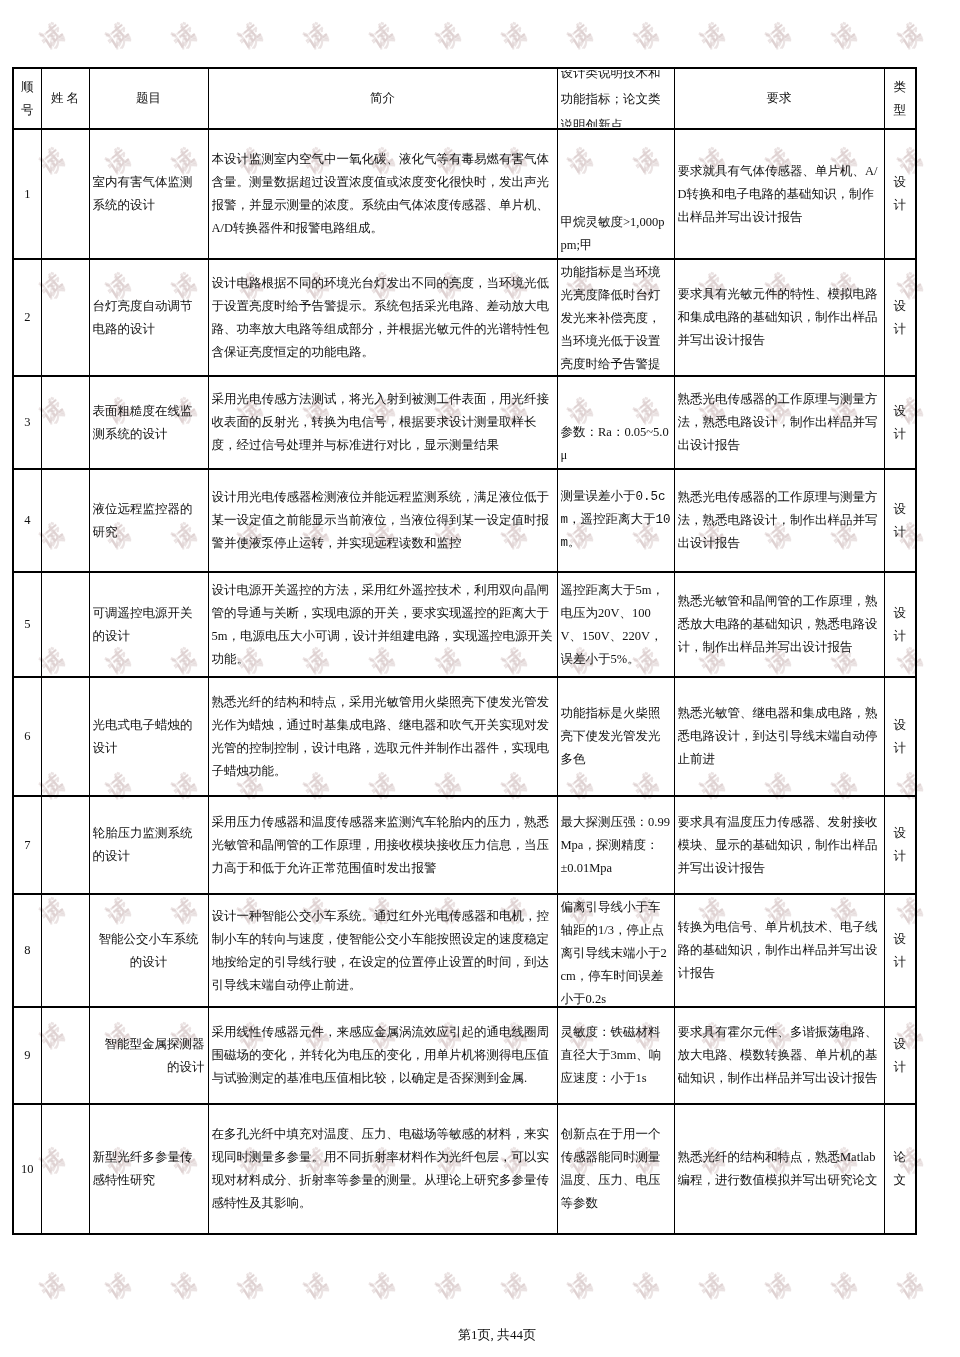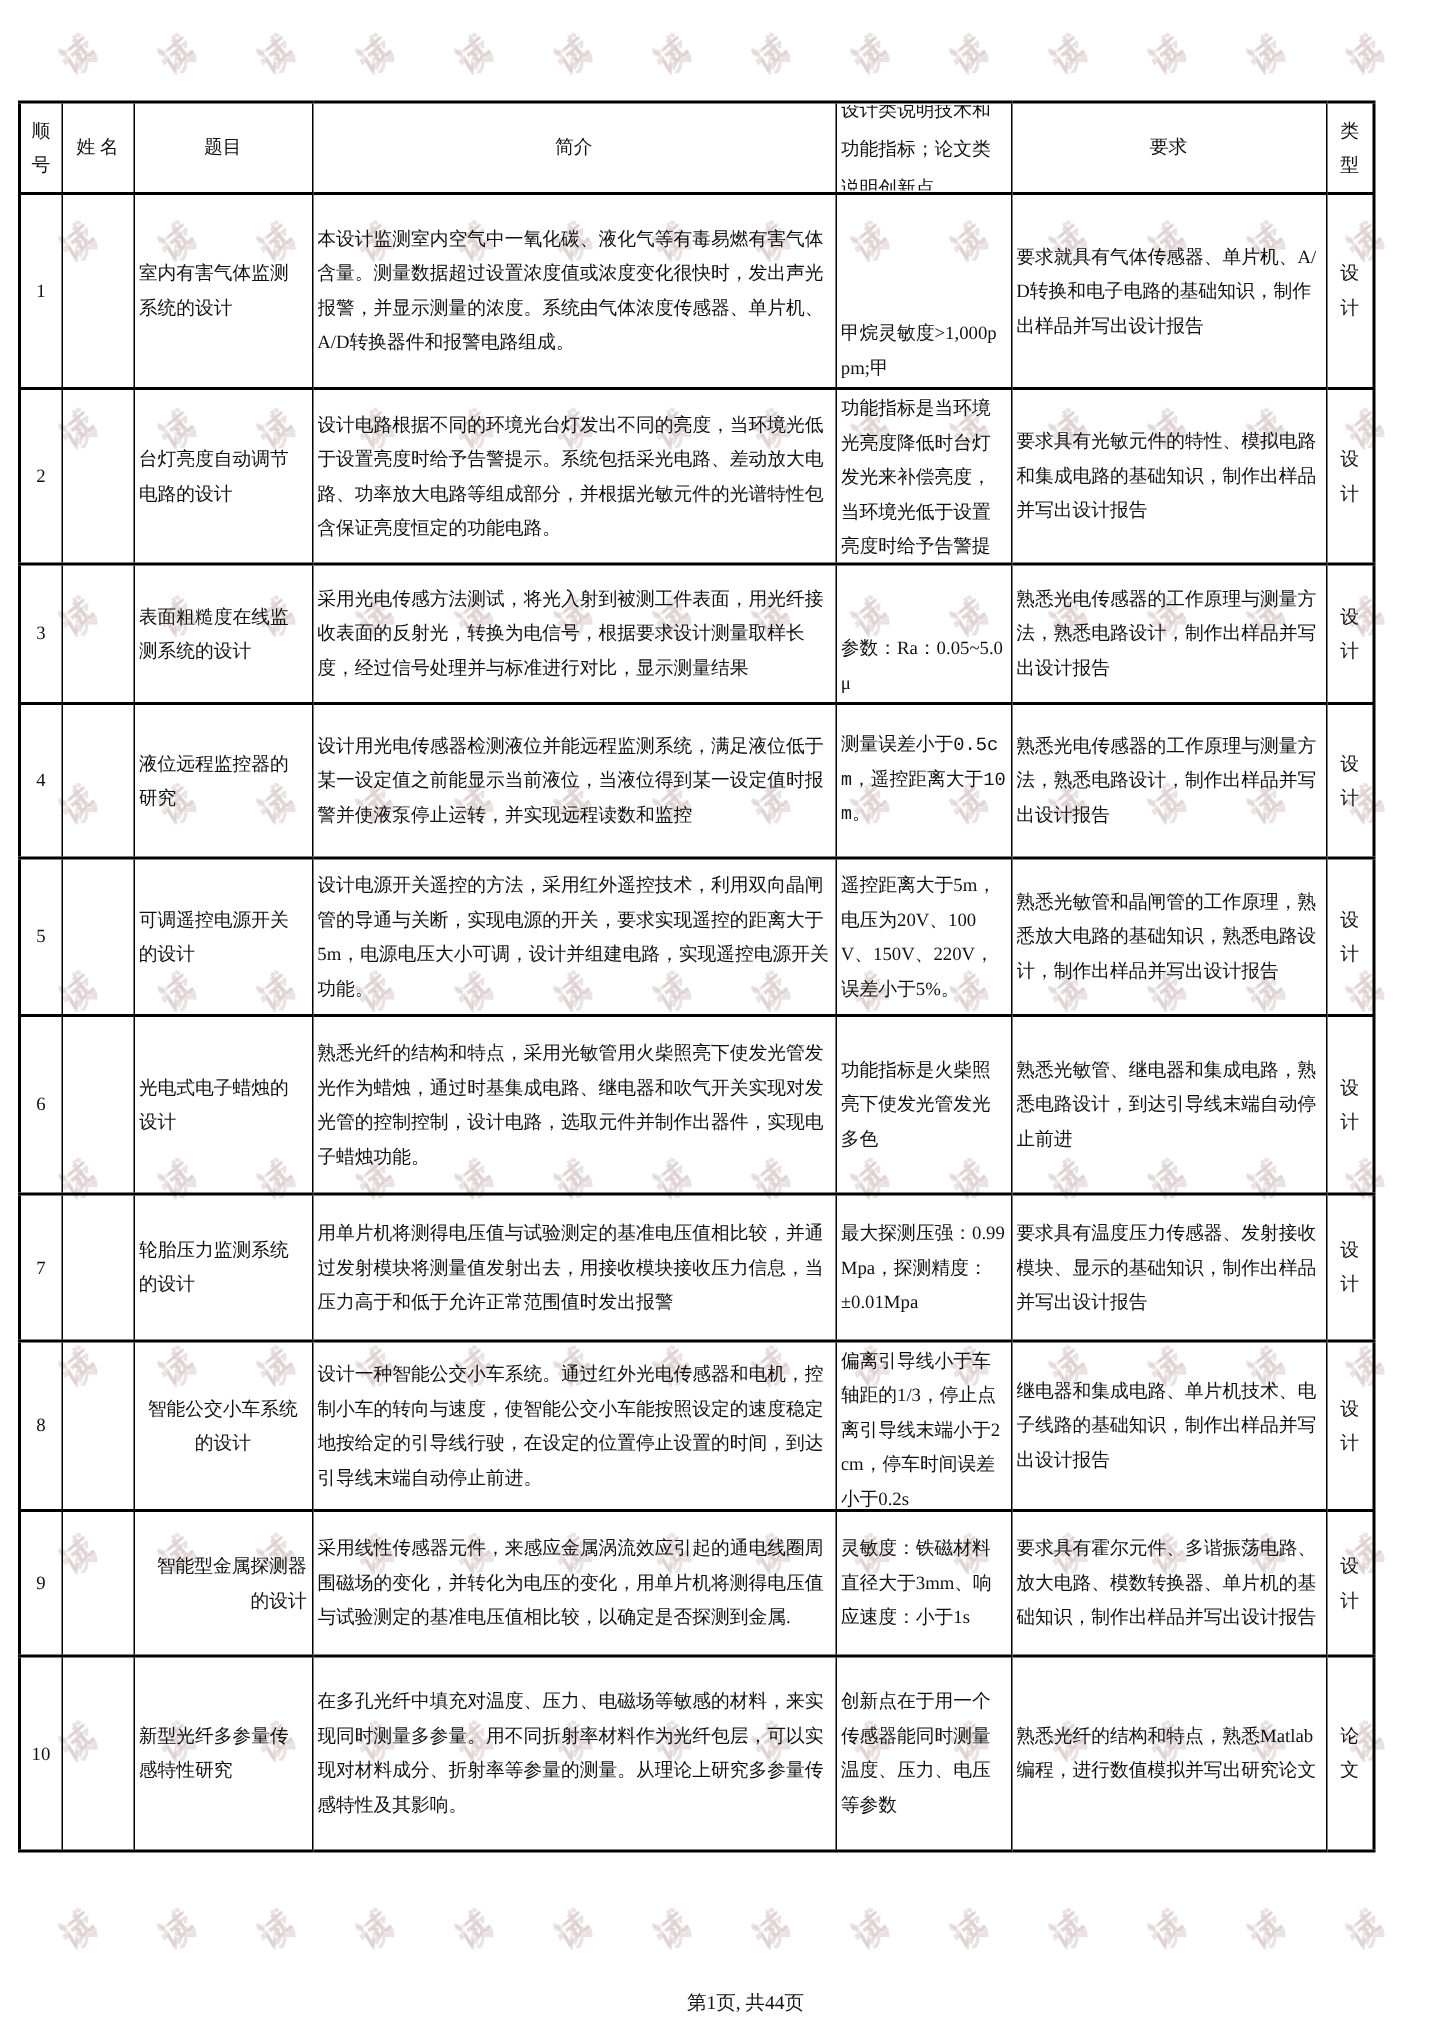--- a/index.html
+++ b/index.html
@@ -378,21 +378,21 @@
           <td class="c-idx">
             <div class="cellc" style="max-height: 94px;">7</div>
           </td>
           <td class="c-name">
             <div class="cellc" style="max-height: 94px;"></div>
           </td>
           <td class="c-topic">
             <div class="cellc" style="max-height: 94px;">轮胎压力监测系统的设计</div>
           </td>
           <td class="c-intro">
-            <div class="cellc" style="max-height: 94px;">用单片机将测得电压值与试验测定的基准电压值相比较，并通过发射模块将测量值发射出去，用接收模块接收压力信息，当压力高于和低于允许正常范围值时发出报警</div>
+            <div class="cellc" style="max-height: 94px;">采用压力传感器和温度传感器来监测汽车轮胎内的压力，熟悉光敏管和晶闸管的工作原理，用接收模块接收压力信息，当压力高于和低于允许正常范围值时发出报警</div>
           </td>
           <td class="c-ind">
             <div class="cellc" style="max-height: 94px;">最大探测压强：0.99Mpa，探测精度：±0.01Mpa</div>
           </td>
           <td class="c-req">
             <div class="cellc" style="max-height: 94px;">要求具有温度压力传感器、发射接收模块、显示的基础知识，制作出样品并写出设计报告</div>
           </td>
           <td class="c-type">
             <div class="cellc" style="max-height: 94px;">设计</div>
           </td>
@@ -407,21 +407,21 @@
           <td class="c-topic">
             <div class="cellc" style="max-height: 109px; text-align: center;">智能公交小车系统的设计</div>
           </td>
           <td class="c-intro">
             <div class="cellc" style="max-height: 109px;">设计一种智能公交小车系统。通过红外光电传感器和电机，控制小车的转向与速度，使智能公交小车能按照设定的速度稳定地按给定的引导线行驶，在设定的位置停止设置的时间，到达引导线末端自动停止前进。</div>
           </td>
           <td class="c-ind">
             <div class="cellc" style="max-height: 109px;">偏离引导线小于车轴距的1/3，停止点离引导线末端小于2cm，停车时间误差小于0.2s</div>
           </td>
           <td class="c-req">
-            <div class="cellc" style="max-height: 109px;">继电器和集成电路、单片机技术、电子线路的基础知识，制作出样品并写出设计报告</div>
+            <div class="cellc" style="max-height: 109px;">转换为电信号、单片机技术、电子线路的基础知识，制作出样品并写出设计报告</div>
           </td>
           <td class="c-type">
             <div class="cellc" style="max-height: 109px;">设计</div>
           </td>
         </tr>
         <tr style="height: 97px;">
           <td class="c-idx">
             <div class="cellc" style="max-height: 93px;">9</div>
           </td>
           <td class="c-name">

